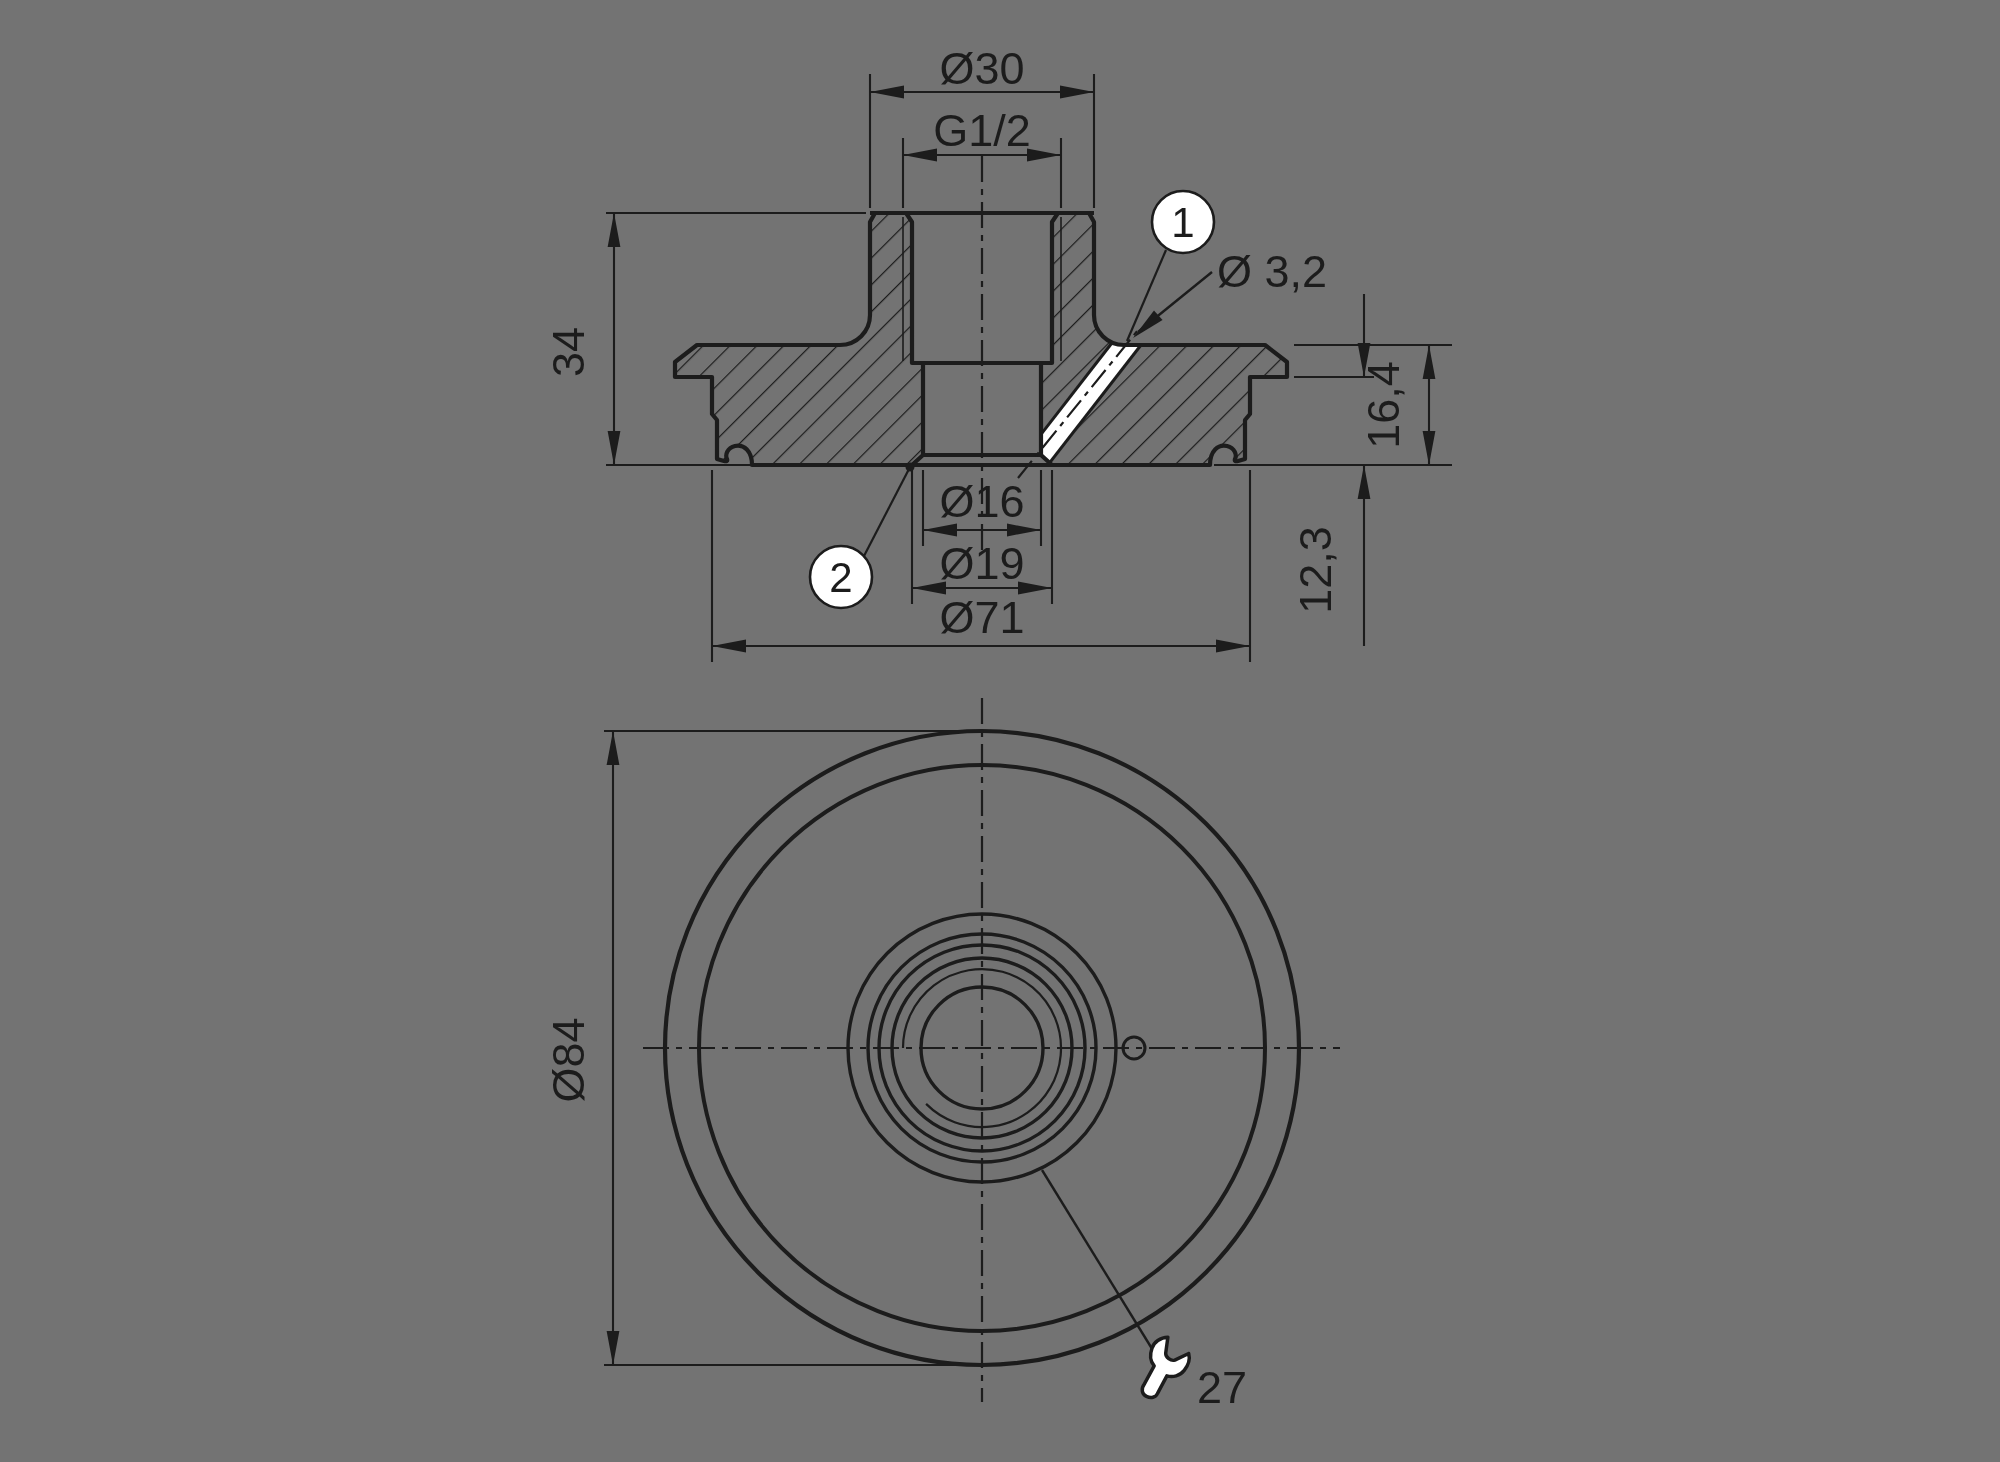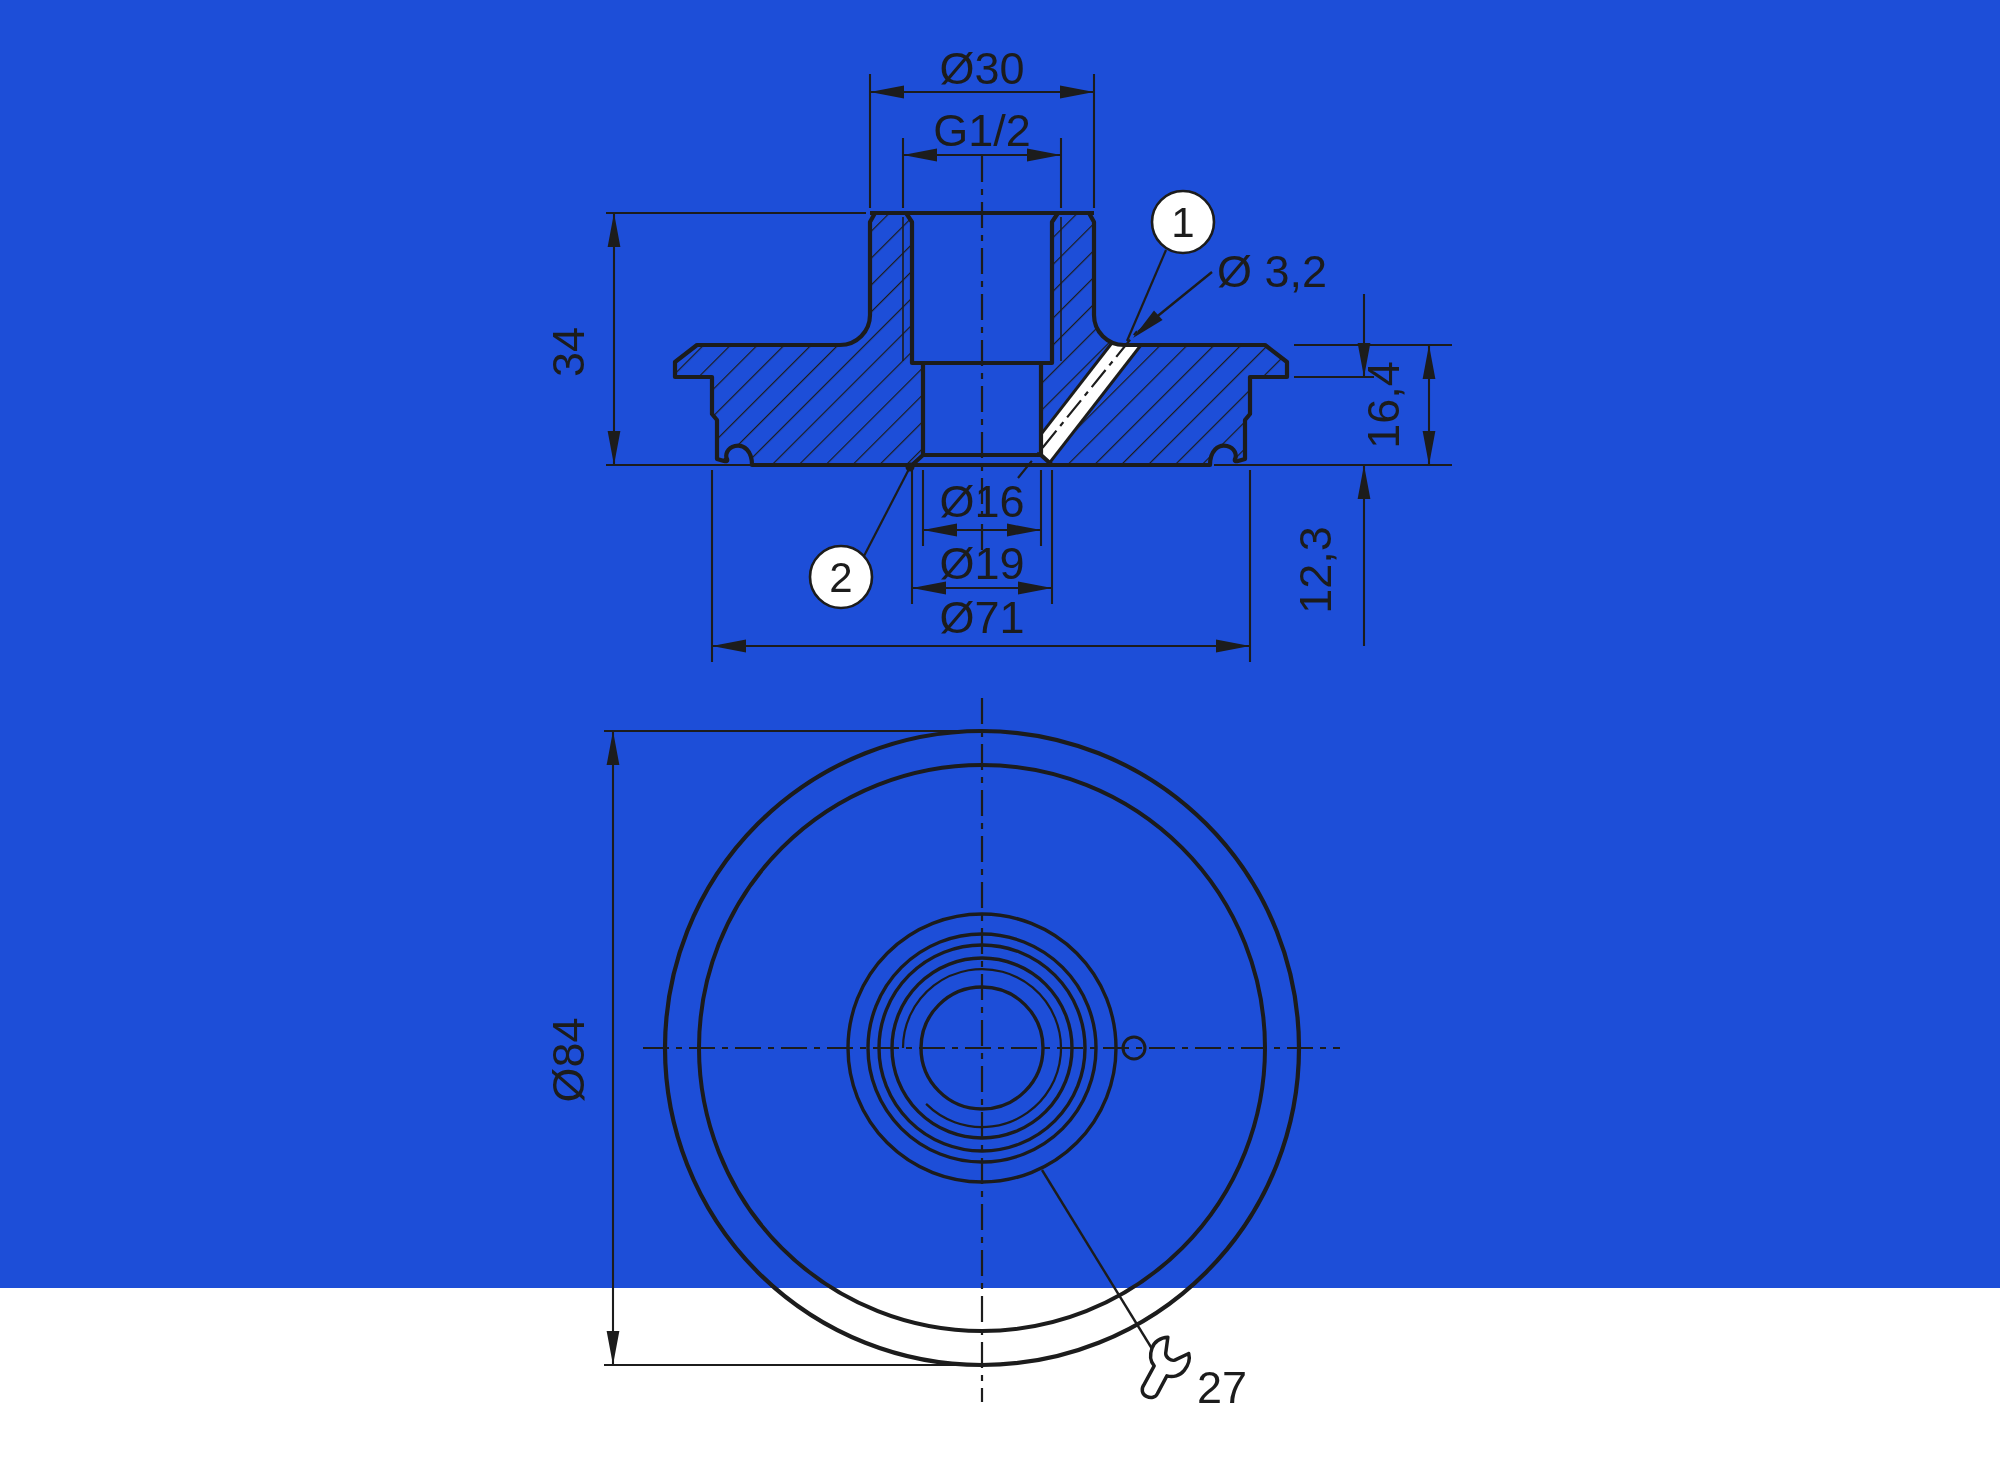--- a/index.html
+++ b/index.html
@@ -6,22 +6,22 @@
     margin: 0;
     padding: 0;
     background: #ffffff;
     width: 2000px;
     height: 1462px;
     overflow: hidden;
   }
   .stage {
     position: relative;
     width: 2000px;
-    height: 1288px;
-    background: #1d4ed8;
+    height: 1462px;
+    background: #737373;
     font-family: "Liberation Sans", sans-serif;
   }
   svg { display: block; }
   text {
     font-family: "Liberation Sans", "DejaVu Sans", sans-serif;
     fill: #1c1c1c;
   }
   .dim-text  { font-size: 45px; }
   .balloon-text { font-size: 42px; }
 </style>

